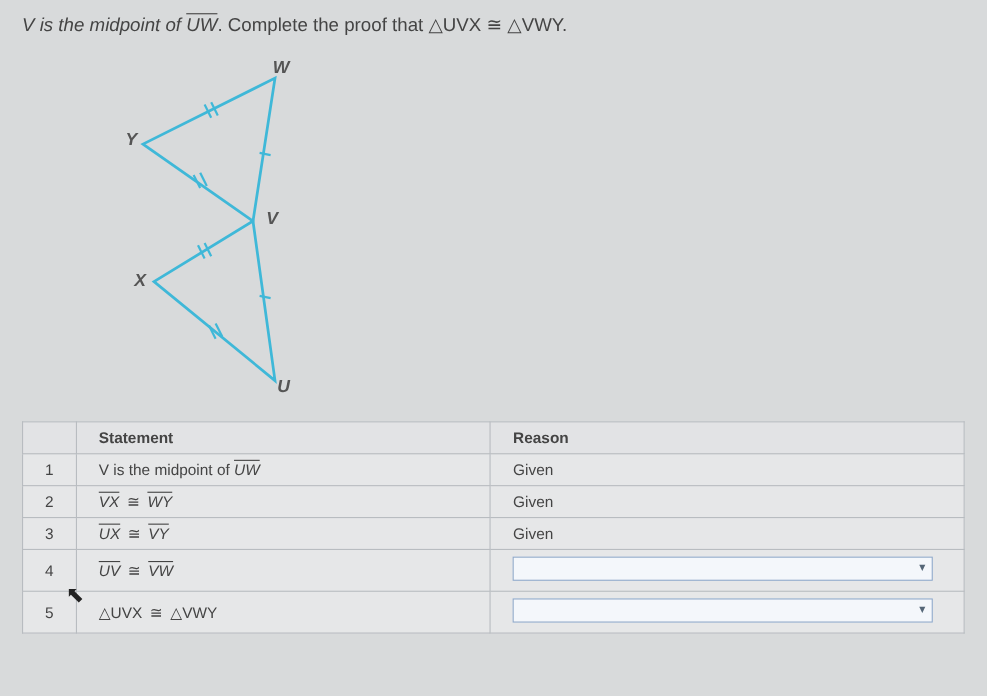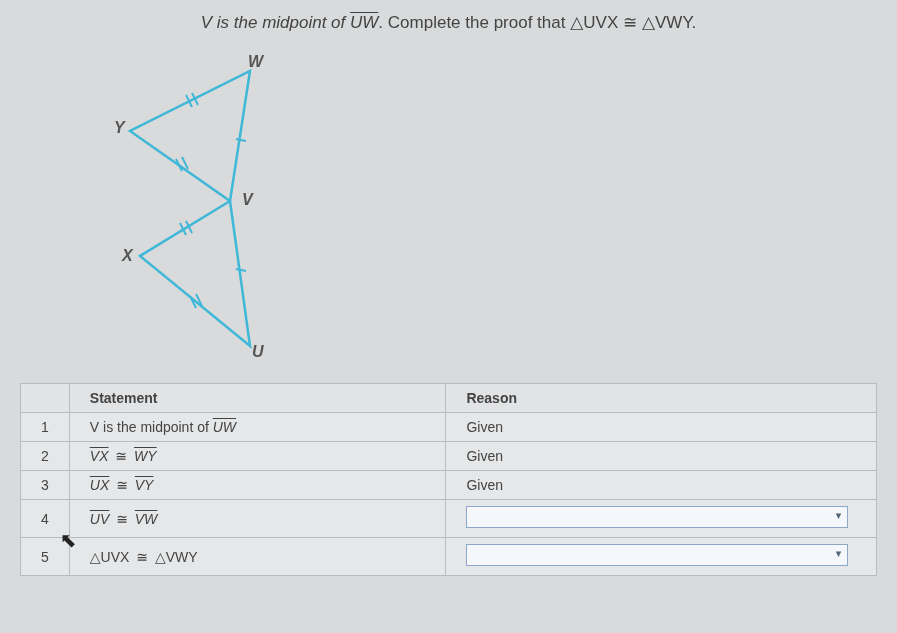--- a/index.html
+++ b/index.html
@@ -10,21 +10,20 @@
       color: #3a3a3a;
       width: 897px;
       height: 633px;
       overflow: hidden;
     }
     .prompt {
       font-size: 17px;
       color: #444;
       margin-bottom: 18px;
       font-style: italic;
-      text-align: center;
     }
     .prompt .seg { font-style: italic; text-decoration: overline; }
     .prompt .nost { font-style: normal; }
     .diagram-area {
       width: 260px;
       height: 320px;
       position: relative;
       margin-left: 80px;
       margin-bottom: 12px;
     }

